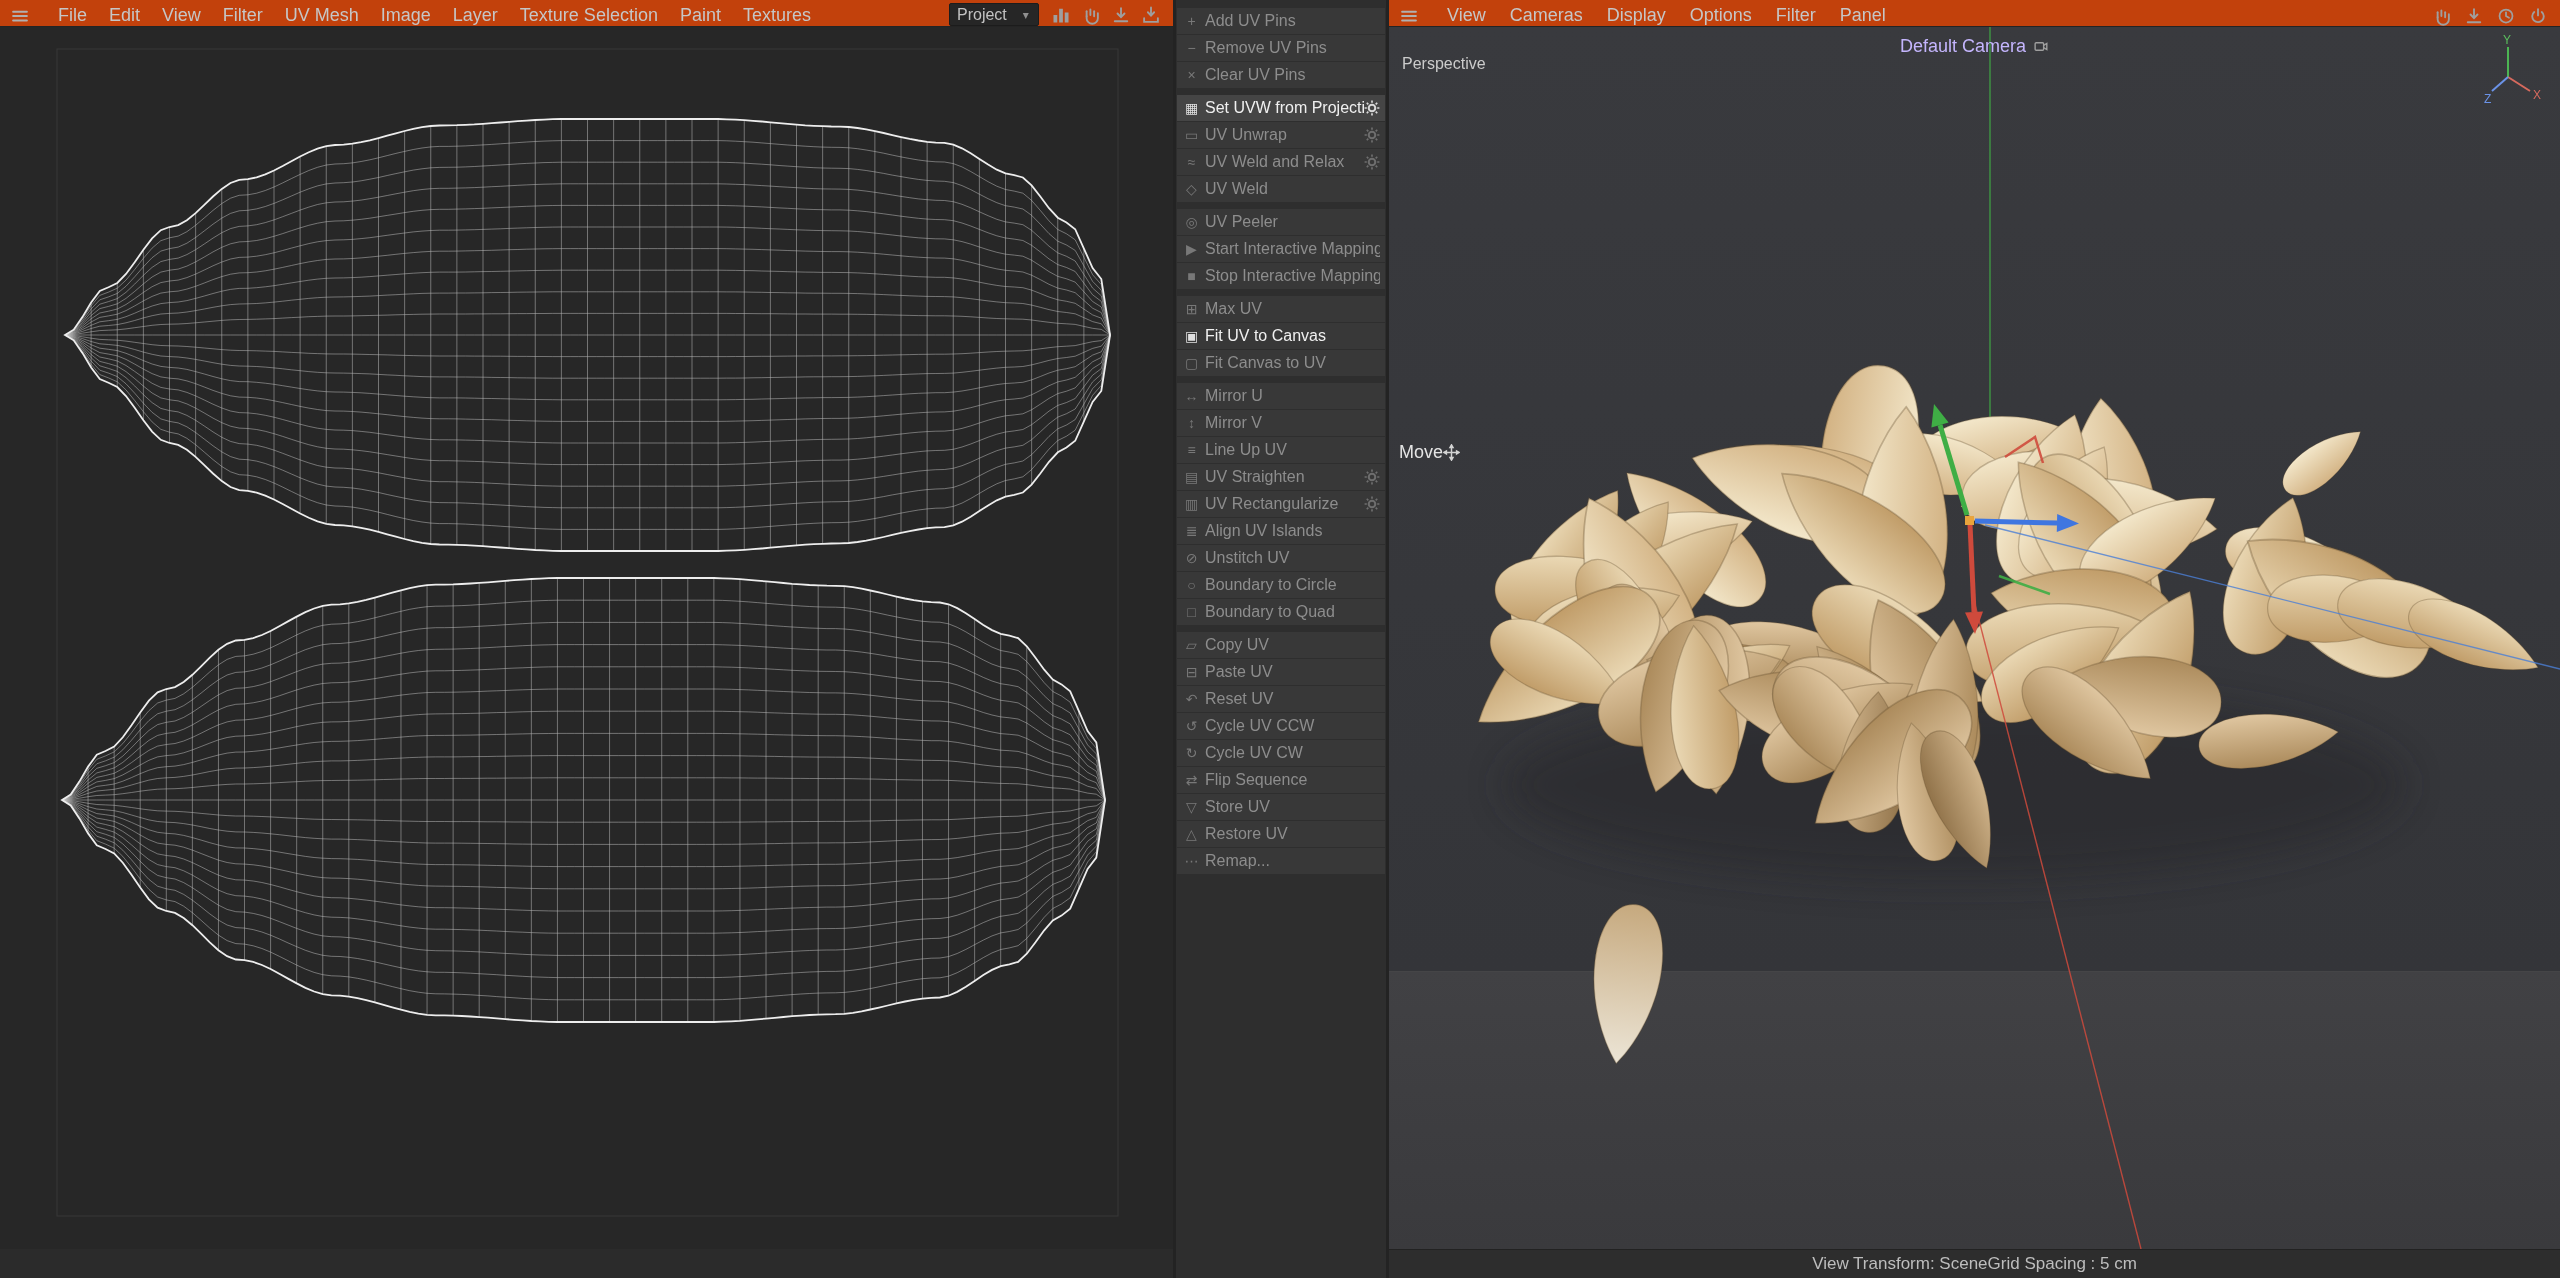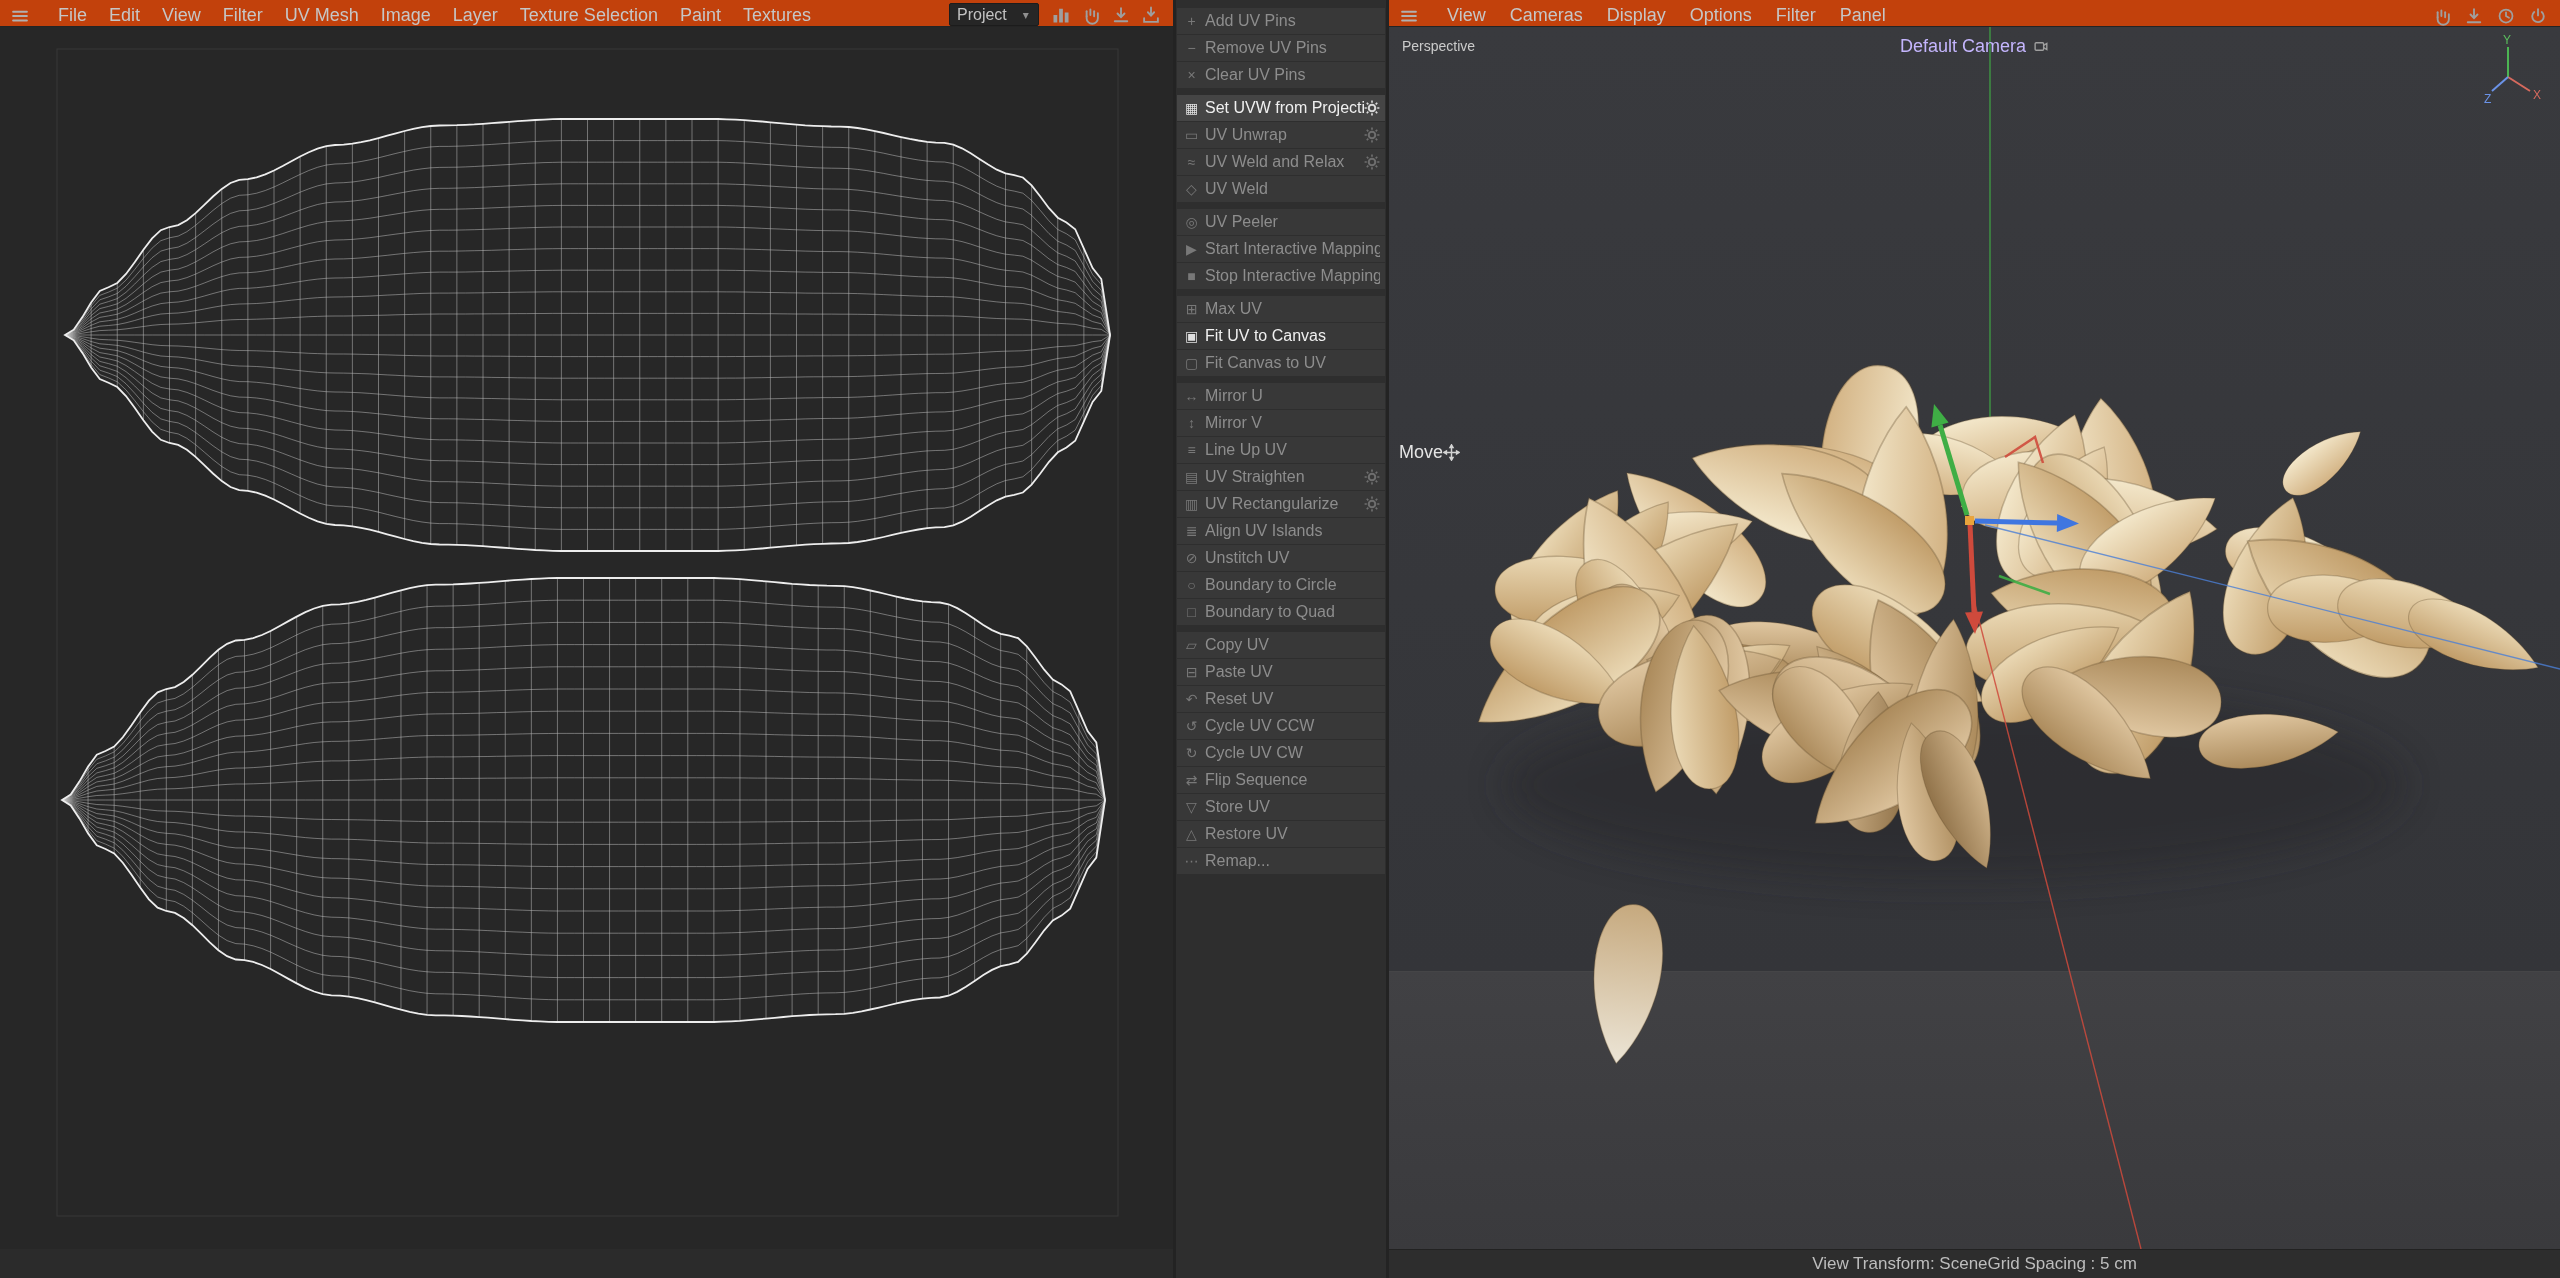--- a/index.html
+++ b/index.html
@@ -21,21 +21,21 @@
   #vp-footer{justify-content:center;color:#bdbdbd;}
   .cmd-group{margin-bottom:7px;}
   .cmd-row{height:26px;margin-bottom:1px;background:#383838;display:flex;align-items:center;padding:0 5px 0 4px;}
   .cmd-row.highlight{background:#454545;}
   .cmd-icon{width:21px;text-align:center;font-size:14px;color:#787878;flex:none;}
   .cmd-label{flex:1;font-size:16px;color:#8d8d8d;margin-left:3px;white-space:nowrap;overflow:hidden;}
   .cmd-row.enabled .cmd-label{color:#f0f0f0;}
   .cmd-row.enabled .cmd-icon{color:#e0e0e0;}
   .gear{width:16px;height:16px;flex:none;}
   #vp{position:absolute;top:27px;bottom:29px;left:0;right:0;background:#35363a;overflow:hidden;}
-  .vp-label{position:absolute;left:13px;top:11px;font-size:14px;color:#cbcbcb;z-index:3;}
+  .vp-label{position:absolute;left:13px;top:28px;font-size:16px;color:#cbcbcb;z-index:3;}
   .cam-label{position:absolute;left:50%;top:9px;transform:translateX(-50%);display:flex;align-items:center;gap:6px;font-size:18px;color:#c4b5fd;z-index:3;}
   .tool-label{position:absolute;left:10px;top:415px;display:flex;align-items:center;font-size:18px;color:#e4e4e4;z-index:3;}
   #axis-hud{position:absolute;right:12px;top:6px;width:66px;height:78px;z-index:3;}
 </style>
 </head>
 <body>
 
 <div class="pane" id="left-pane">
   <div class="topbar">
     <span class="tbicon">

